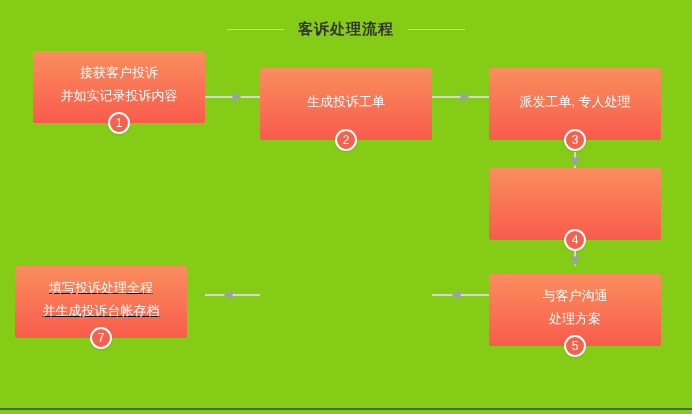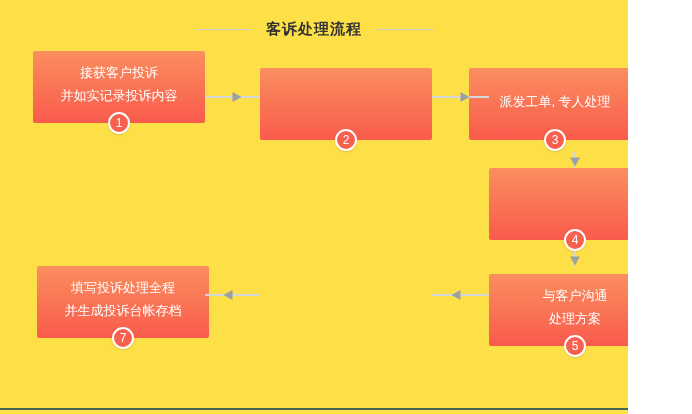--- a/index.html
+++ b/index.html
@@ -2,23 +2,23 @@
 <html style="--box_gradient_top: #fa8e5e; --box_gradient_bottom: #f95b4c; --badge_bg: #f8604e; --box_text: #ffffff; --arrow_line: #d4d7da; --arrow_head: #9aa0a5; --title_color: #333333; --title_rule: #cccccc; --bottom_rule: #42684f;"><head>
 <meta charset="utf-8">
 <style>
   html, body { margin: 0; padding: 0; }
   body {
     font-family: "Liberation Sans", "DejaVu Sans", sans-serif;
     background: #fff;
   }
   .canvas {
     position: relative;
-    width: 628px;
+    width: 692px;
     height: 414px;
-    background: #fde047;
+    background: #84cc16;
     overflow: hidden;
   }
 
   
   .title-wrap {
     position: absolute;
     top: 20px; left: 0; right: 0;
     display: flex;
     align-items: center;
     justify-content: center;
@@ -65,25 +65,25 @@
     color: #fff;
     font-size: 12px;
     line-height: 18px;
     text-align: center;
     box-shadow: 0 1px 2px rgba(0,0,0,0.12);
   }
 
   
   .pos-1 { left: 33px;  top: 51px; }
   .pos-2 { left: 260px; top: 68px; }
-  .pos-3 { left: 469px; top: 68px; }
+  .pos-3 { left: 489px; top: 68px; }
   .pos-4 { left: 489px; top: 168px; }
   .pos-5 { left: 489px; top: 266px; margin-top: 8px; }
   .pos-6 { left: 260px; top: 266px; }
-  .pos-7 { left: 37px;  top: 266px; }
+  .pos-7 { left: 15px;  top: 266px; text-decoration: underline; }
 
   
   .arrow { position: absolute; }
   .arrow-h { height: 2px; background: var(--arrow_line, #d4d7da); }
   .arrow-v { width: 2px;  background: var(--arrow_line, #d4d7da); }
   .head { position: absolute; width: 0; height: 0; }
   .arrow-h .head { top: 50%; left: 58%; transform: translate(-50%, -50%); }
   .head-right { border-top: 5px solid transparent; border-bottom: 5px solid transparent; border-left: 9px solid var(--arrow_head, #9aa0a5); }
   .arrow-h .head-left { left: 42%; }
   .head-left  { border-top: 5px solid transparent; border-bottom: 5px solid transparent; border-right: 9px solid var(--arrow_head, #9aa0a5); }
@@ -116,20 +116,21 @@
     <span class="title-rule"></span>
   </div>
 
   <div class="box pos-1">
     <div class="box-text">接获客户投诉
 并如实记录投诉内容</div>
     <div class="badge">1</div>
   </div>
 
   <div class="box pos-2">
+    <div class="box-text">生成投诉工单</div>
     <div class="badge">2</div>
   </div>
 
   <div class="box pos-3">
     <div class="box-text">派发工单, 专人处理</div>
     <div class="badge">3</div>
   </div>
 
   <div class="box pos-4">
     <div class="badge">4</div>

